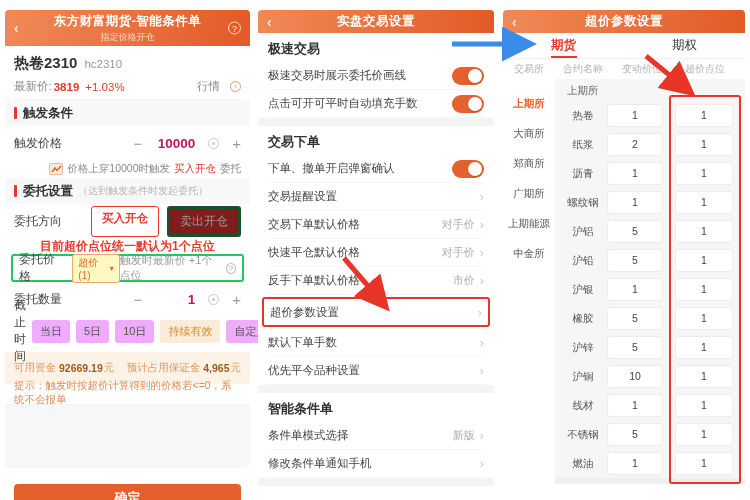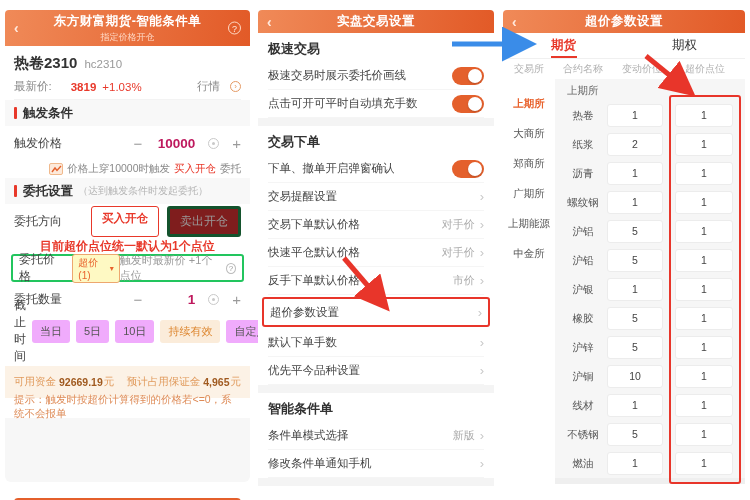--- a/index.html
+++ b/index.html
@@ -25,21 +25,21 @@
   .hdr-title { font-size:12.5px; font-weight:bold; letter-spacing:.5px; }
   .hdr-sub   { font-size:9px; color:#ffd9c6; margin-top:1px; }
 
   
   .lp-pad { padding:0 9px; }
   .contract-row { height:28px; display:flex; align-items:baseline; gap:7px; padding-top:8px; }
   .contract-name { font-size:15px; font-weight:bold; color:#333; }
   .contract-code { font-size:11.5px; color:#999; }
   .price-row { height:26px; display:flex; align-items:center; font-size:11.5px; border-bottom:1px solid #f3f3f3; }
   .price-label { color:#8a8a8a; }
-  .price-val { color:#e8382a; font-weight:bold; margin-left:19px; }
+  .price-val { color:#e8382a; font-weight:bold; margin-left:2px; }
   .price-chg { color:#e8382a; margin-left:6px; }
   .quote { margin-left:auto; color:#8a8a8a; display:flex; align-items:center; gap:10px; cursor:pointer; }
   .ring-icon { width:11px; height:11px; border:1px solid #e59a64; color:#e59a64; border-radius:50%;
                font-size:8px; display:flex; align-items:center; justify-content:center; line-height:1; }
   .band { height:26px; background:#f8f8f8; display:flex; align-items:center; margin:0 -9px; padding:0 9px; }
   .accent { width:3px; height:12px; background:#e8382a; border-radius:1px; margin-right:6px; }
   .band-title { font-size:12.5px; font-weight:bold; color:#333; }
   .band-note { font-size:10px; color:#b5b5b5; margin-left:5px; }
   .field-row { height:34px; display:flex; align-items:center; font-size:12px; color:#444; }
   .field-label { font-size:12px; color:#444; }
@@ -63,21 +63,21 @@
                height:28px; display:flex; align-items:center; }
   .pill { margin-left:10px; display:flex; align-items:center; gap:3px; border:1px solid #eda76f;
           background:#fef9c3; color:#e8622d; font-size:10px; padding:1px 5px; border-radius:3px; cursor:pointer; }
   .pill .caret { font-size:8px; }
   .boxed-desc { margin-left:auto; font-size:11px; color:#9a9a9a; display:flex; align-items:center; gap:3px; }
   .q-icon { width:11px; height:11px; border:1px solid #bbb; color:#999; border-radius:50%;
             font-size:8px; display:flex; align-items:center; justify-content:center; }
   .deadline-row { height:30px; display:flex; align-items:center; gap:6px; }
   .dl-opt { font-size:11px; color:#555; background:#f0abfc; padding:4px 8px; border-radius:3px; cursor:pointer; white-space:nowrap; }
   .dl-opt.active { background:#fbecda; color:#dd862f; }
-  .funds-row { height:19px; background:#fcf2e6; margin:20px -9px 0; padding:16px 9px;
+  .funds-row { height:19px; background:#fcf2e6; margin:6px -9px 0; padding:16px 9px;
                display:flex; align-items:center; font-size:10.5px; color:#e09a5c; }
   .funds-val { font-weight:bold; color:#a05a20; margin:0 1px 0 3px; }
   .funds-right { margin-left:auto; display:flex; align-items:center; }
   .tip-row { height:18px; display:flex; align-items:center; justify-content:center;
              font-size:10.5px; color:#de8b57; }
   .gray-block { height:64px; background:#f7f7f7; margin:2px -9px 0; border-radius:0 0 6px 6px; }
   .confirm-btn { margin:16px 9px 0; height:28px; background:#e45f2b; color:#fff; font-size:13px;
                  font-weight:bold; border:none; border-radius:4px; width:calc(100% - 18px); cursor:pointer; }
 
   

